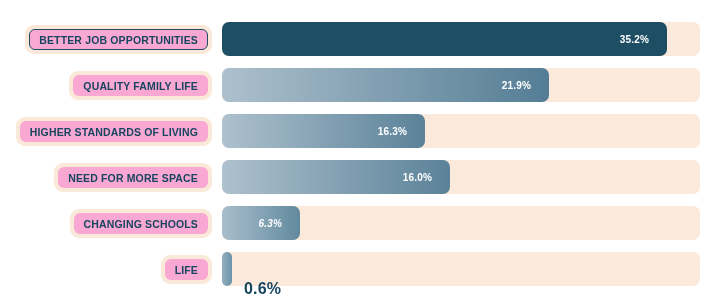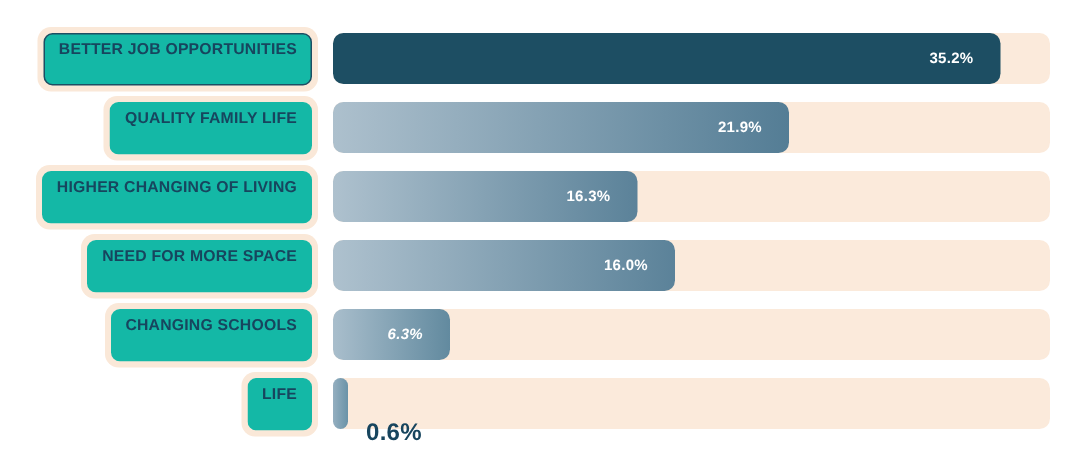--- a/index.html
+++ b/index.html
@@ -44,25 +44,25 @@
 
   .label-frame {
     background: #fae8d8;
     border-radius: 9px;
     padding: 4px;
     box-sizing: border-box;
     display: inline-block;
   }
 
   .label-chip {
-    background: #14b8a6;
+    background: #f9a8d4;
     border-radius: 6px;
     border: 1.6px solid transparent;
     box-sizing: border-box;
-    padding: 4px 9px 16px 9px;
+    padding: 4px 9px 2px 9px;
     color: #17455e;
     font-size: 10.5px;
     font-weight: bold;
     letter-spacing: 0.15px;
     line-height: 13px;
     white-space: nowrap;
     text-align: left;
   }
 
   .bar-row.is-selected .label-chip {
@@ -143,29 +143,29 @@
       </div>
     </div>
     <div class="bar-row" style="top: 66px;">
       <div class="label-zone">
         <div class="label-frame">
           <div class="label-chip">QUALITY FAMILY LIFE</div>
         </div>
       </div>
       <div class="track-zone">
         <div class="track"></div>
-        <div class="bar" style="width: 304px; background: linear-gradient(to right, rgb(173, 192, 205), rgb(84, 125, 149));">
+        <div class="bar" style="width: 327px; background: linear-gradient(to right, rgb(173, 192, 205), rgb(84, 125, 149));">
           <span class="bar-value">21.9%</span>
         </div>
       </div>
     </div>
     <div class="bar-row" style="top: 112px;">
       <div class="label-zone">
         <div class="label-frame">
-          <div class="label-chip">HIGHER CHANGING OF LIVING</div>
+          <div class="label-chip">HIGHER STANDARDS OF LIVING</div>
         </div>
       </div>
       <div class="track-zone">
         <div class="track"></div>
         <div class="bar" style="width: 203px; background: linear-gradient(to right, rgb(174, 193, 206), rgb(91, 130, 153));">
           <span class="bar-value">16.3%</span>
         </div>
       </div>
     </div>
     <div class="bar-row" style="top: 158px;">

